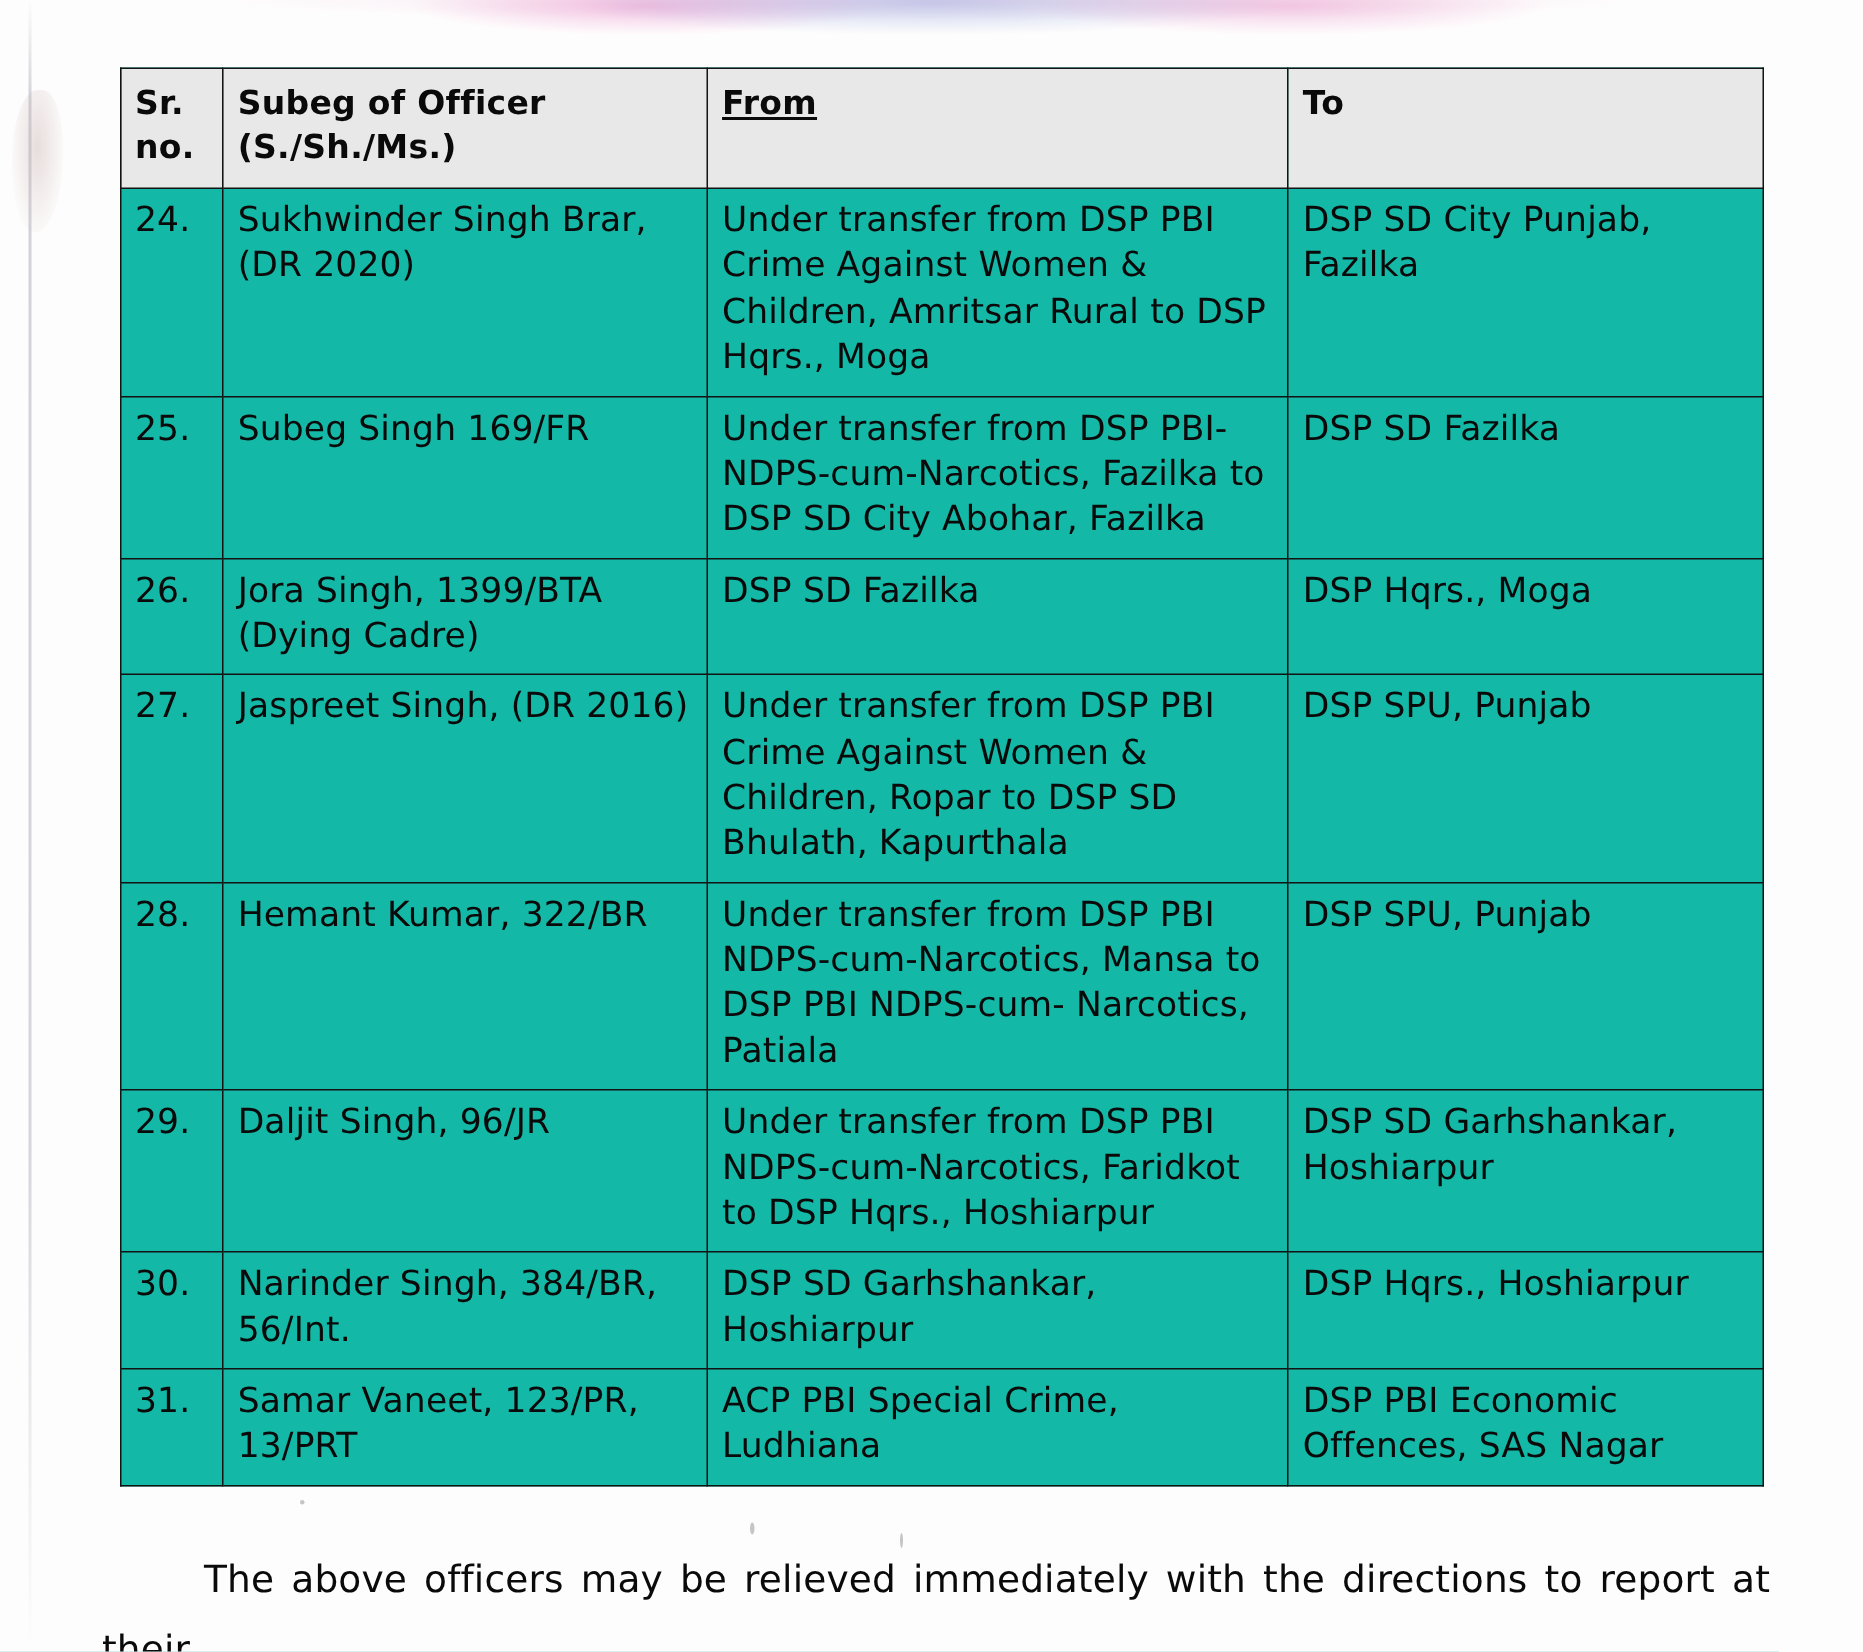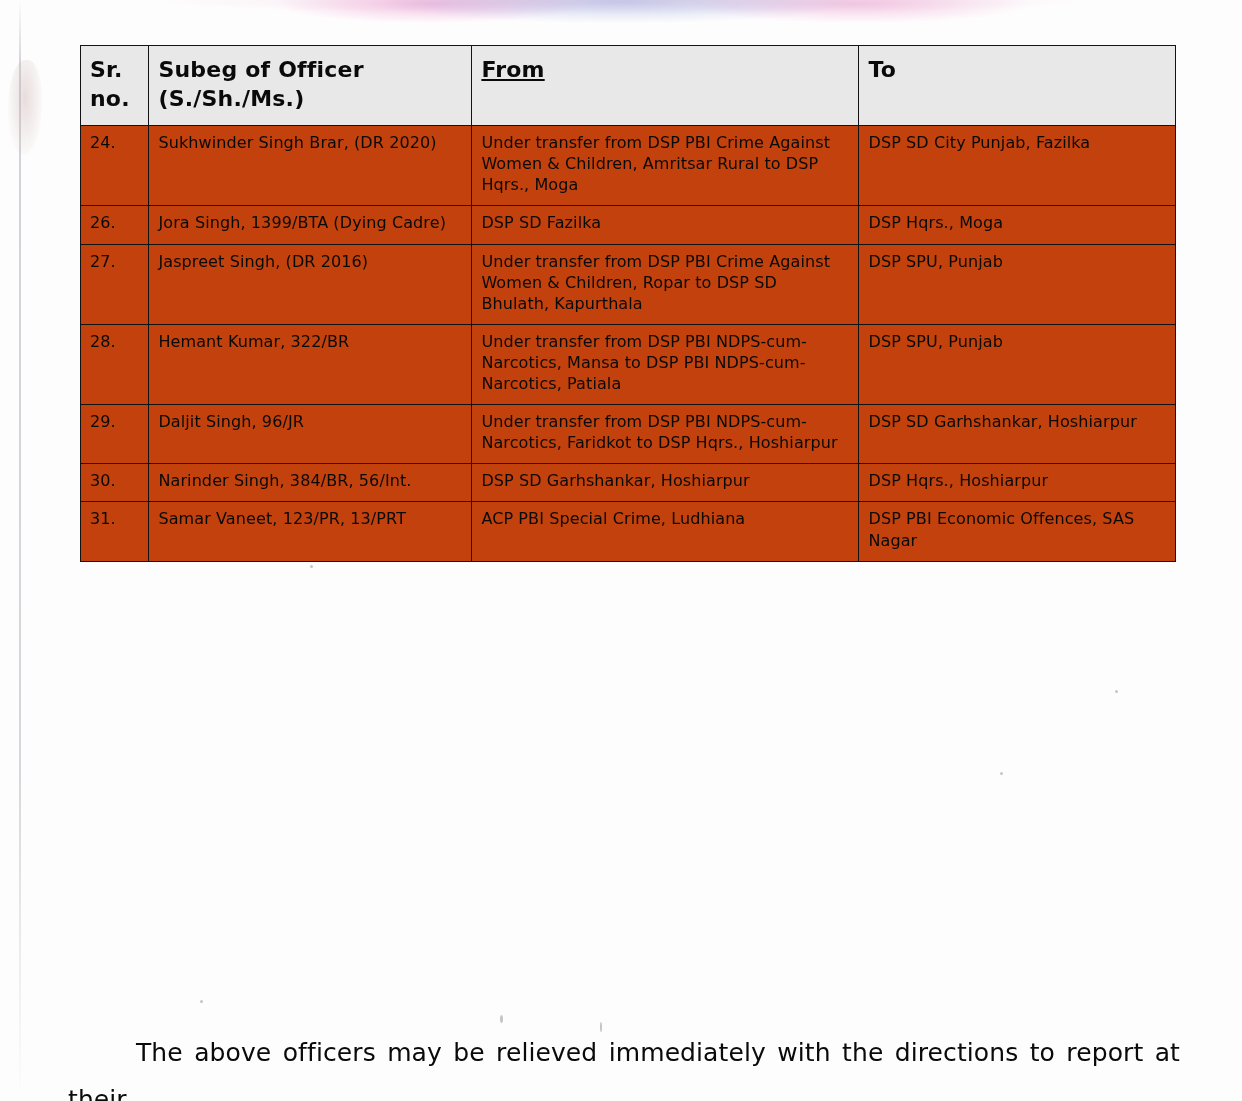--- a/index.html
+++ b/index.html
@@ -60,27 +60,27 @@
   .tbl-wrap {
     position: absolute;
     left: 80px;
     top: 45px;
     width: 1096px;
   }
   table.xfer {
     border-collapse: collapse;
     width: 1096px;
     table-layout: fixed;
-    background: #c2410c;
+    background: #14b8a6;
   }
   table.xfer td, table.xfer th {
     border: 1.7px solid #131313;
     vertical-align: top;
     padding: 6px 9px 10px 9px;
-    font-size: 16px;
+    font-size: 23px;
     line-height: 1.32;
     font-weight: 400;
     text-align: left;
     letter-spacing: 0.1px;
   }
   table.xfer thead th {
     background: #e9e8e8;
     font-weight: 700;
     font-size: 22px;
     padding-top: 9px;
@@ -151,20 +151,28 @@
           <td class="sr">24.</td>
           <td>Sukhwinder Singh Brar,
 (DR 2020)</td>
           <td>Under transfer from DSP PBI
 Crime Against Women &amp;
 Children, Amritsar Rural to
 DSP Hqrs., Moga</td>
           <td>DSP SD City Punjab, Fazilka</td>
         </tr>
         <tr>
+          <td class="sr">25.</td>
+          <td>Subeg Singh 169/FR</td>
+          <td>Under transfer from DSP PBI-
+NDPS-cum-Narcotics, Fazilka
+to DSP SD City Abohar, Fazilka</td>
+          <td>DSP SD Fazilka</td>
+        </tr>
+        <tr>
           <td class="sr">26.</td>
           <td>Jora Singh, 1399/BTA
 (Dying Cadre)</td>
           <td>DSP SD Fazilka</td>
           <td>DSP Hqrs., Moga</td>
         </tr>
         <tr>
           <td class="sr">27.</td>
           <td>Jaspreet Singh,
 (DR 2016)</td>

